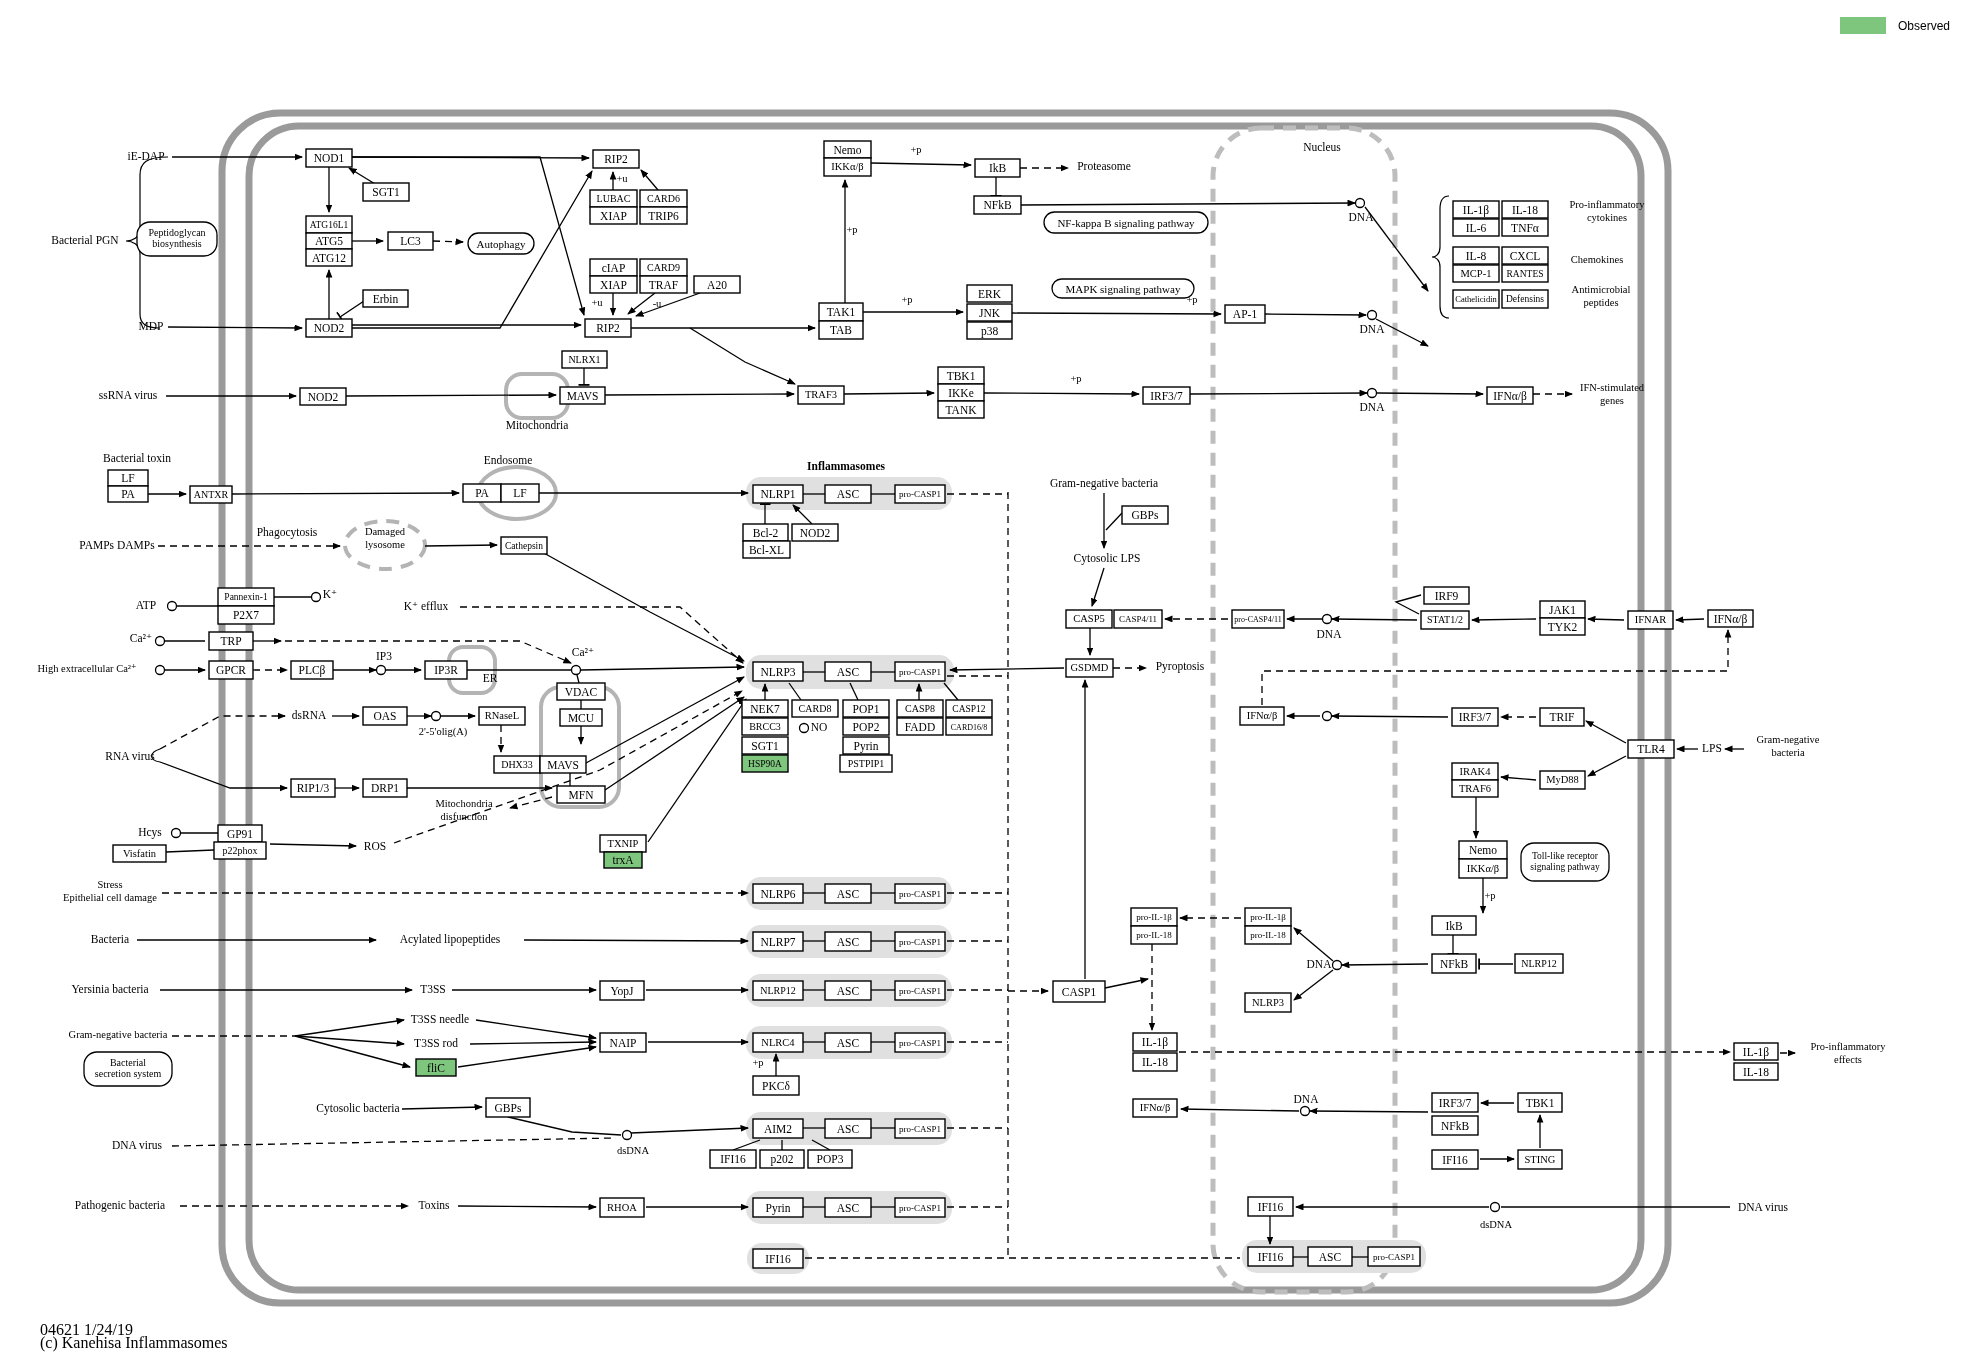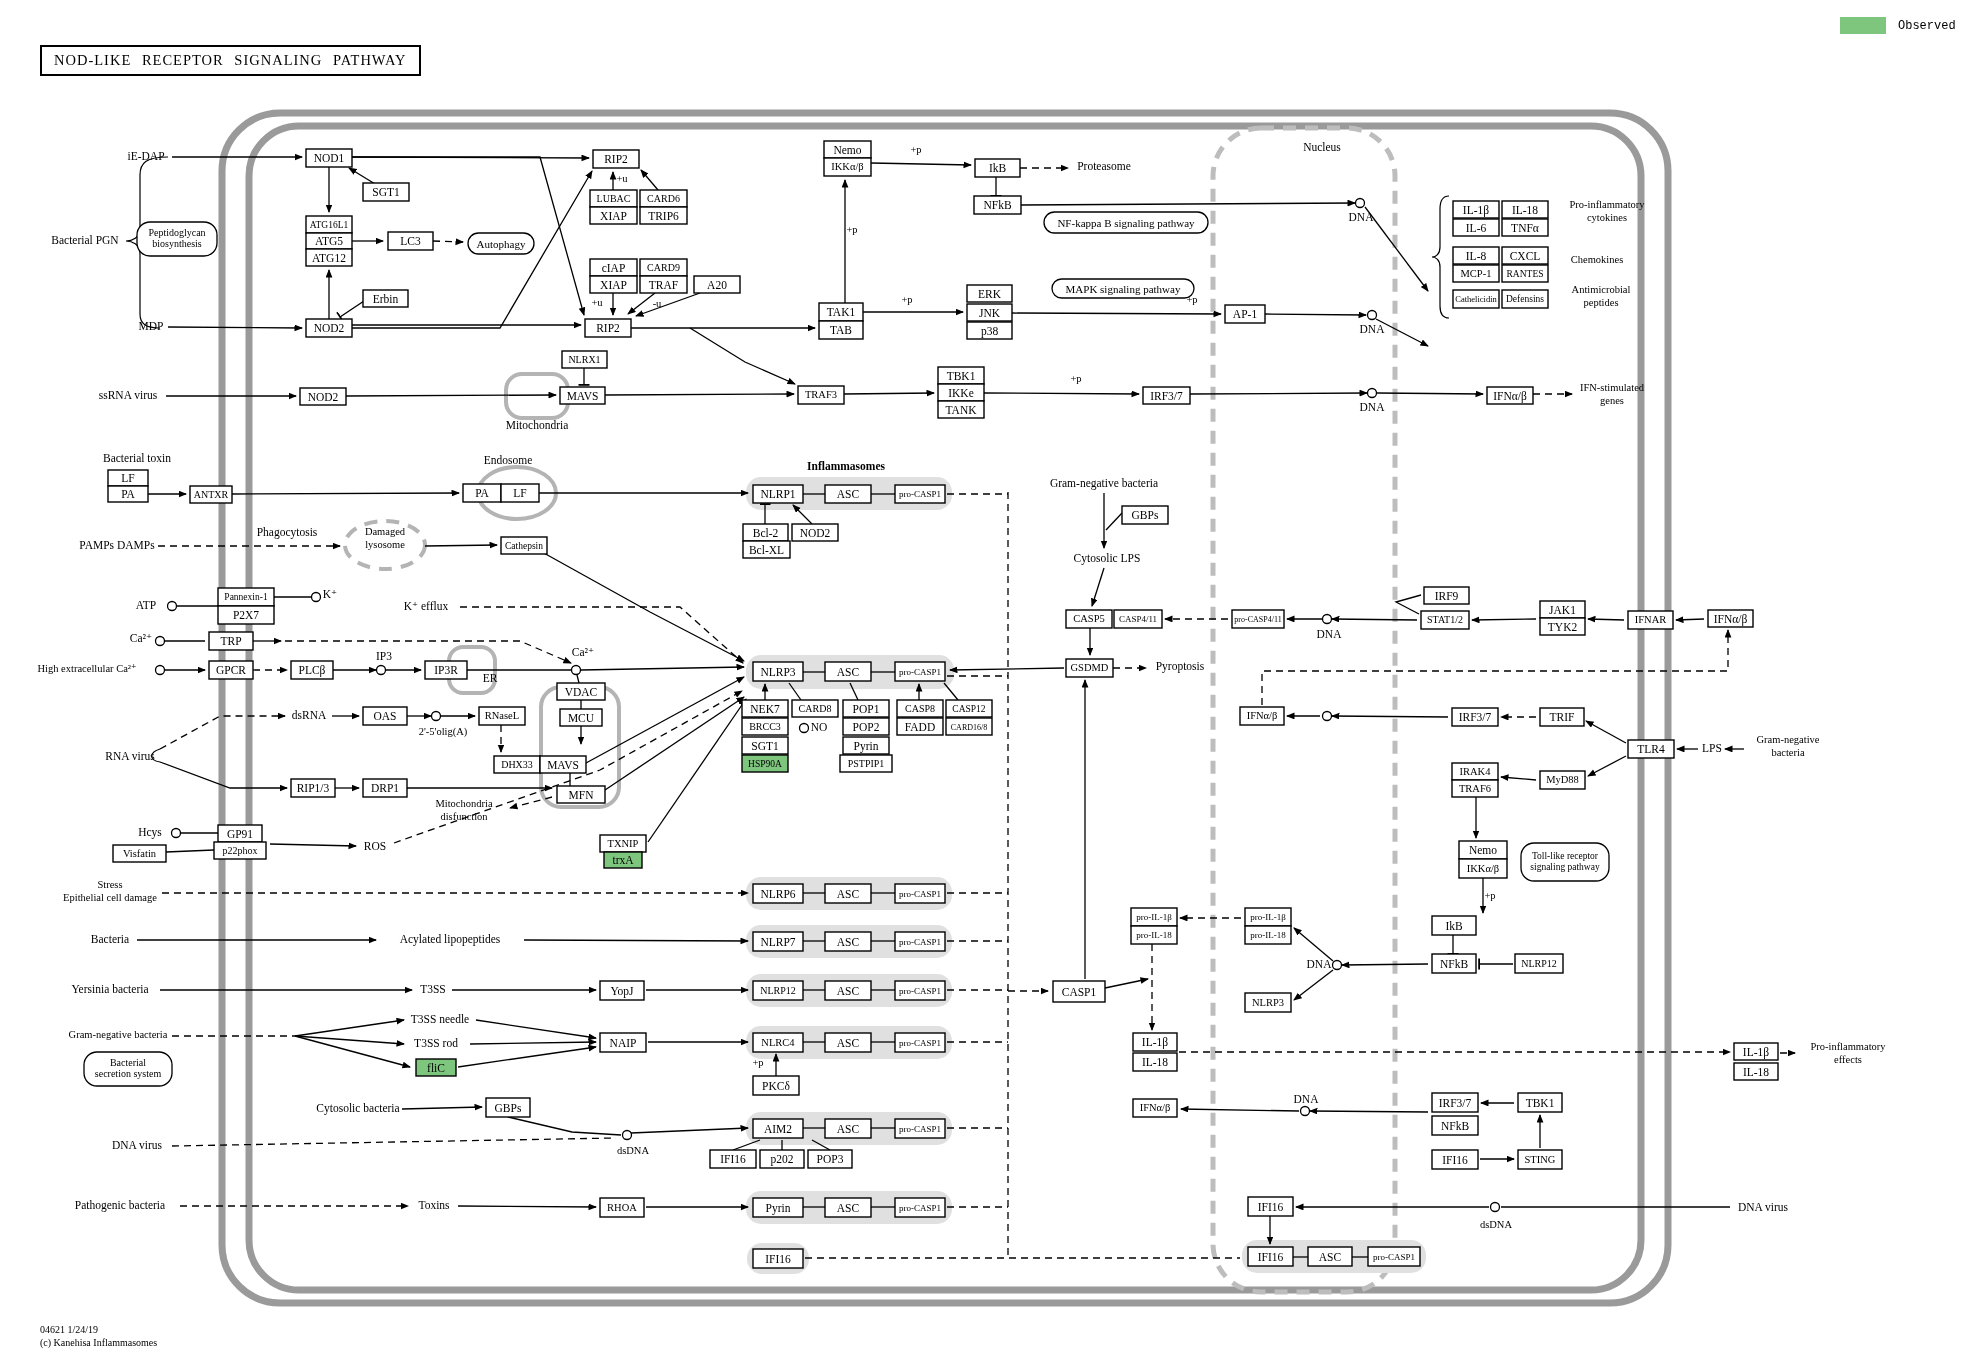--- a/index.html
+++ b/index.html
@@ -1,23 +1,23 @@
 <!DOCTYPE html>
 <html><head>
 <meta charset="utf-8">
 <style>
   html,body{margin:0;padding:0;background:#fff;}
   #stage{position:relative;width:1980px;height:1353px;background:#fff;overflow:hidden;
          font-family:"Liberation Serif","DejaVu Serif",serif;}
   #title-box{position:absolute;left:40px;top:45px;border:2px solid #000;padding:5px 12px;
              font-size:14.5px;letter-spacing:1px;word-spacing:6px;color:#000;background:#fff;}
   #legend{position:absolute;left:1840px;top:17px;display:flex;align-items:center;gap:12px;
-          font-family:Liberation Mono, monospace;font-size:12px;}
+          font-family:Liberation Sans, sans-serif;font-size:12px;}
   #legend .swatch{width:46px;height:17px;}
-  #footer{position:absolute;left:40px;top:1324px;font-size:10px;line-height:12.5px;color:#000;}
+  #footer{position:absolute;left:40px;top:1324px;font-size:16px;line-height:12.5px;color:#000;}
   svg{position:absolute;left:0;top:0;}
 </style>
 </head>
 <body>
 
 <div id="stage">
   <svg id="pathway-svg" width="1980" height="1353" viewBox="0 0 1980 1353">
       <defs>
         <marker id="arr" markerWidth="9" markerHeight="8" refX="7.5" refY="3.4" orient="auto" markerUnits="userSpaceOnUse">
           <path d="M0,0 L8.5,3.4 L0,6.8 Z" fill="#000000"></path>
@@ -1138,21 +1138,20 @@
       <g>
         <text x="622" y="180" text-anchor="middle" font-size="10.5" font-family="&quot;Liberation Serif&quot;,&quot;DejaVu Serif&quot;,serif" fill="#000" font-weight="normal" dominant-baseline="middle"><tspan x="622" dy="0">+u</tspan></text>
       </g>
       <g>
         <text x="597" y="304" text-anchor="middle" font-size="10.5" font-family="&quot;Liberation Serif&quot;,&quot;DejaVu Serif&quot;,serif" fill="#000" font-weight="normal" dominant-baseline="middle"><tspan x="597" dy="0">+u</tspan></text>
       </g>
       <g>
         <text x="657" y="305" text-anchor="middle" font-size="10.5" font-family="&quot;Liberation Serif&quot;,&quot;DejaVu Serif&quot;,serif" fill="#000" font-weight="normal" dominant-baseline="middle"><tspan x="657" dy="0">-u</tspan></text>
       </g>
     </svg>
-  <div id="title-box">NOD-LIKE RECEPTOR SIGNALING PATHWAY</div>
   <div id="legend">
     <div class="swatch" style="background: rgb(126, 197, 126);"></div>
     <span>Observed</span>
   </div>
   <div id="footer">
     <div>04621 1/24/19</div>
     <div>(c) Kanehisa Inflammasomes</div>
   </div>
 </div>
 

